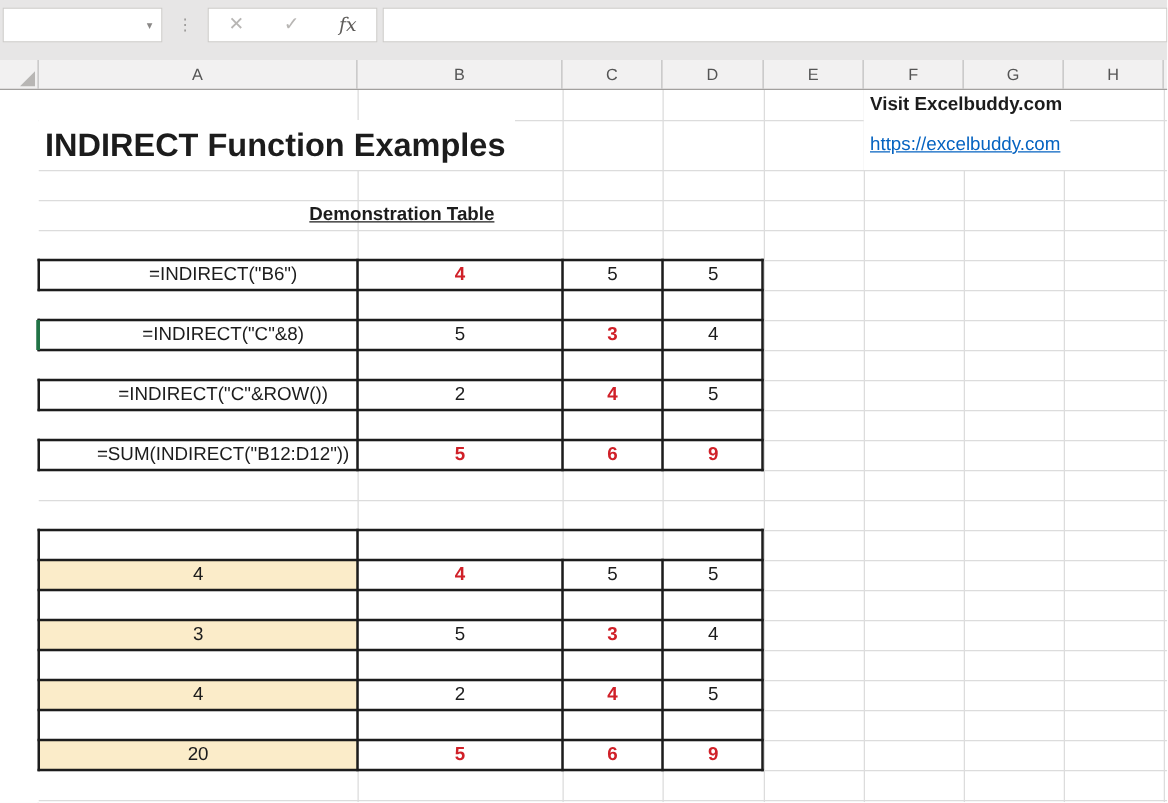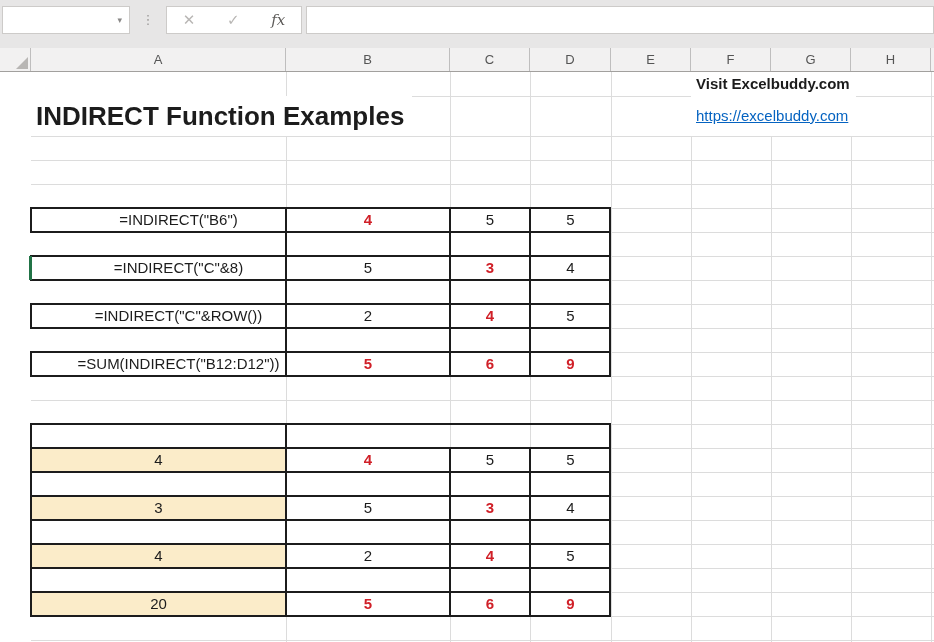--- a/index.html
+++ b/index.html
@@ -139,20 +139,21 @@
       <div class="gl" style="left: 31px; top: 424px; width: 903px; height: 1px;"></div>
       <div class="gl" style="left: 31px; top: 448px; width: 903px; height: 1px;"></div>
       <div class="gl" style="left: 31px; top: 472px; width: 903px; height: 1px;"></div>
       <div class="gl" style="left: 31px; top: 496px; width: 903px; height: 1px;"></div>
       <div class="gl" style="left: 31px; top: 520px; width: 903px; height: 1px;"></div>
       <div class="gl" style="left: 31px; top: 544px; width: 903px; height: 1px;"></div>
       <div class="gl" style="left: 31px; top: 568px; width: 903px; height: 1px;"></div>
       <div class="cell c-overflow c-bold" style="top: 0px; height: 24px; line-height: 24px; left: 691px;">Visit Excelbuddy.com</div>
       <div class="cell c-overflow c-link" style="top: 24px; height: 40px; line-height: 40px; left: 691px;">https://excelbuddy.com</div>
       <div class="cell c-title c-overflow" style="top: 24px; height: 40px; line-height: 40px; left: 31px;">INDIRECT Function Examples</div>
+      <div class="cell c-bold c-underline" style="top: 88px; height: 24px; line-height: 24px; left: 112px; width: 419px;">Demonstration Table</div>
       <div class="cell" style="top: 136px; height: 24px; line-height: 24px; left: 51px; width: 255px;">=INDIRECT("B6")</div>
       <div class="cell c-red" style="top: 136px; height: 24px; line-height: 24px; left: 286px; width: 164px;">4</div>
       <div class="cell" style="top: 136px; height: 24px; line-height: 24px; left: 450px; width: 80px;">5</div>
       <div class="cell" style="top: 136px; height: 24px; line-height: 24px; left: 530px; width: 81px;">5</div>
       <div class="cell" style="top: 184px; height: 24px; line-height: 24px; left: 51px; width: 255px;">=INDIRECT("C"&amp;8)</div>
       <div class="cell" style="top: 184px; height: 24px; line-height: 24px; left: 286px; width: 164px;">5</div>
       <div class="cell c-red" style="top: 184px; height: 24px; line-height: 24px; left: 450px; width: 80px;">3</div>
       <div class="cell" style="top: 184px; height: 24px; line-height: 24px; left: 530px; width: 81px;">4</div>
       <div class="cell" style="top: 232px; height: 24px; line-height: 24px; left: 51px; width: 255px;">=INDIRECT("C"&amp;ROW())</div>
       <div class="cell" style="top: 232px; height: 24px; line-height: 24px; left: 286px; width: 164px;">2</div>

